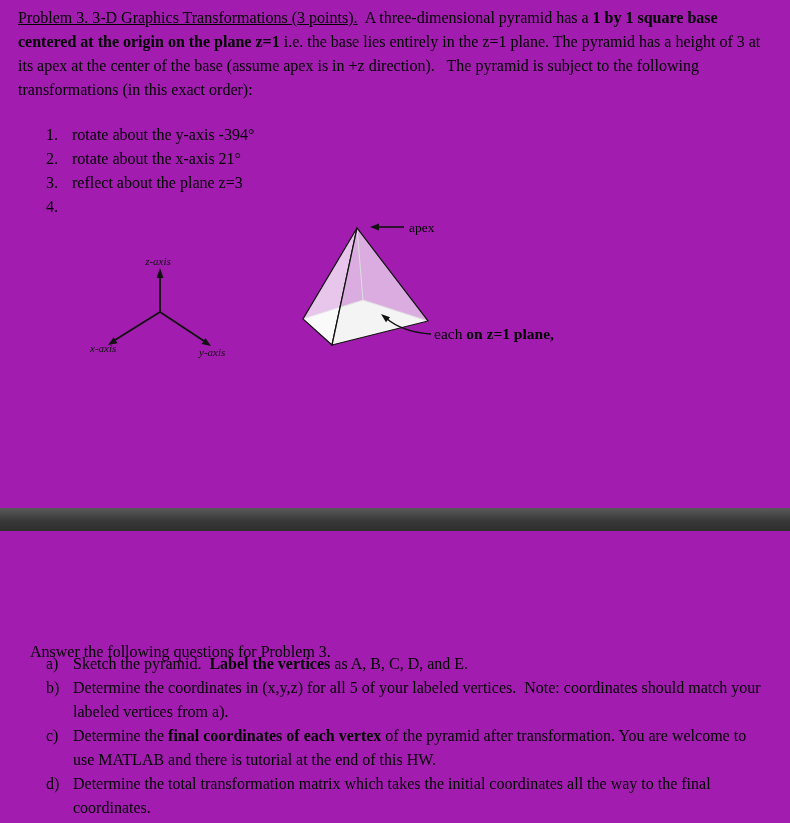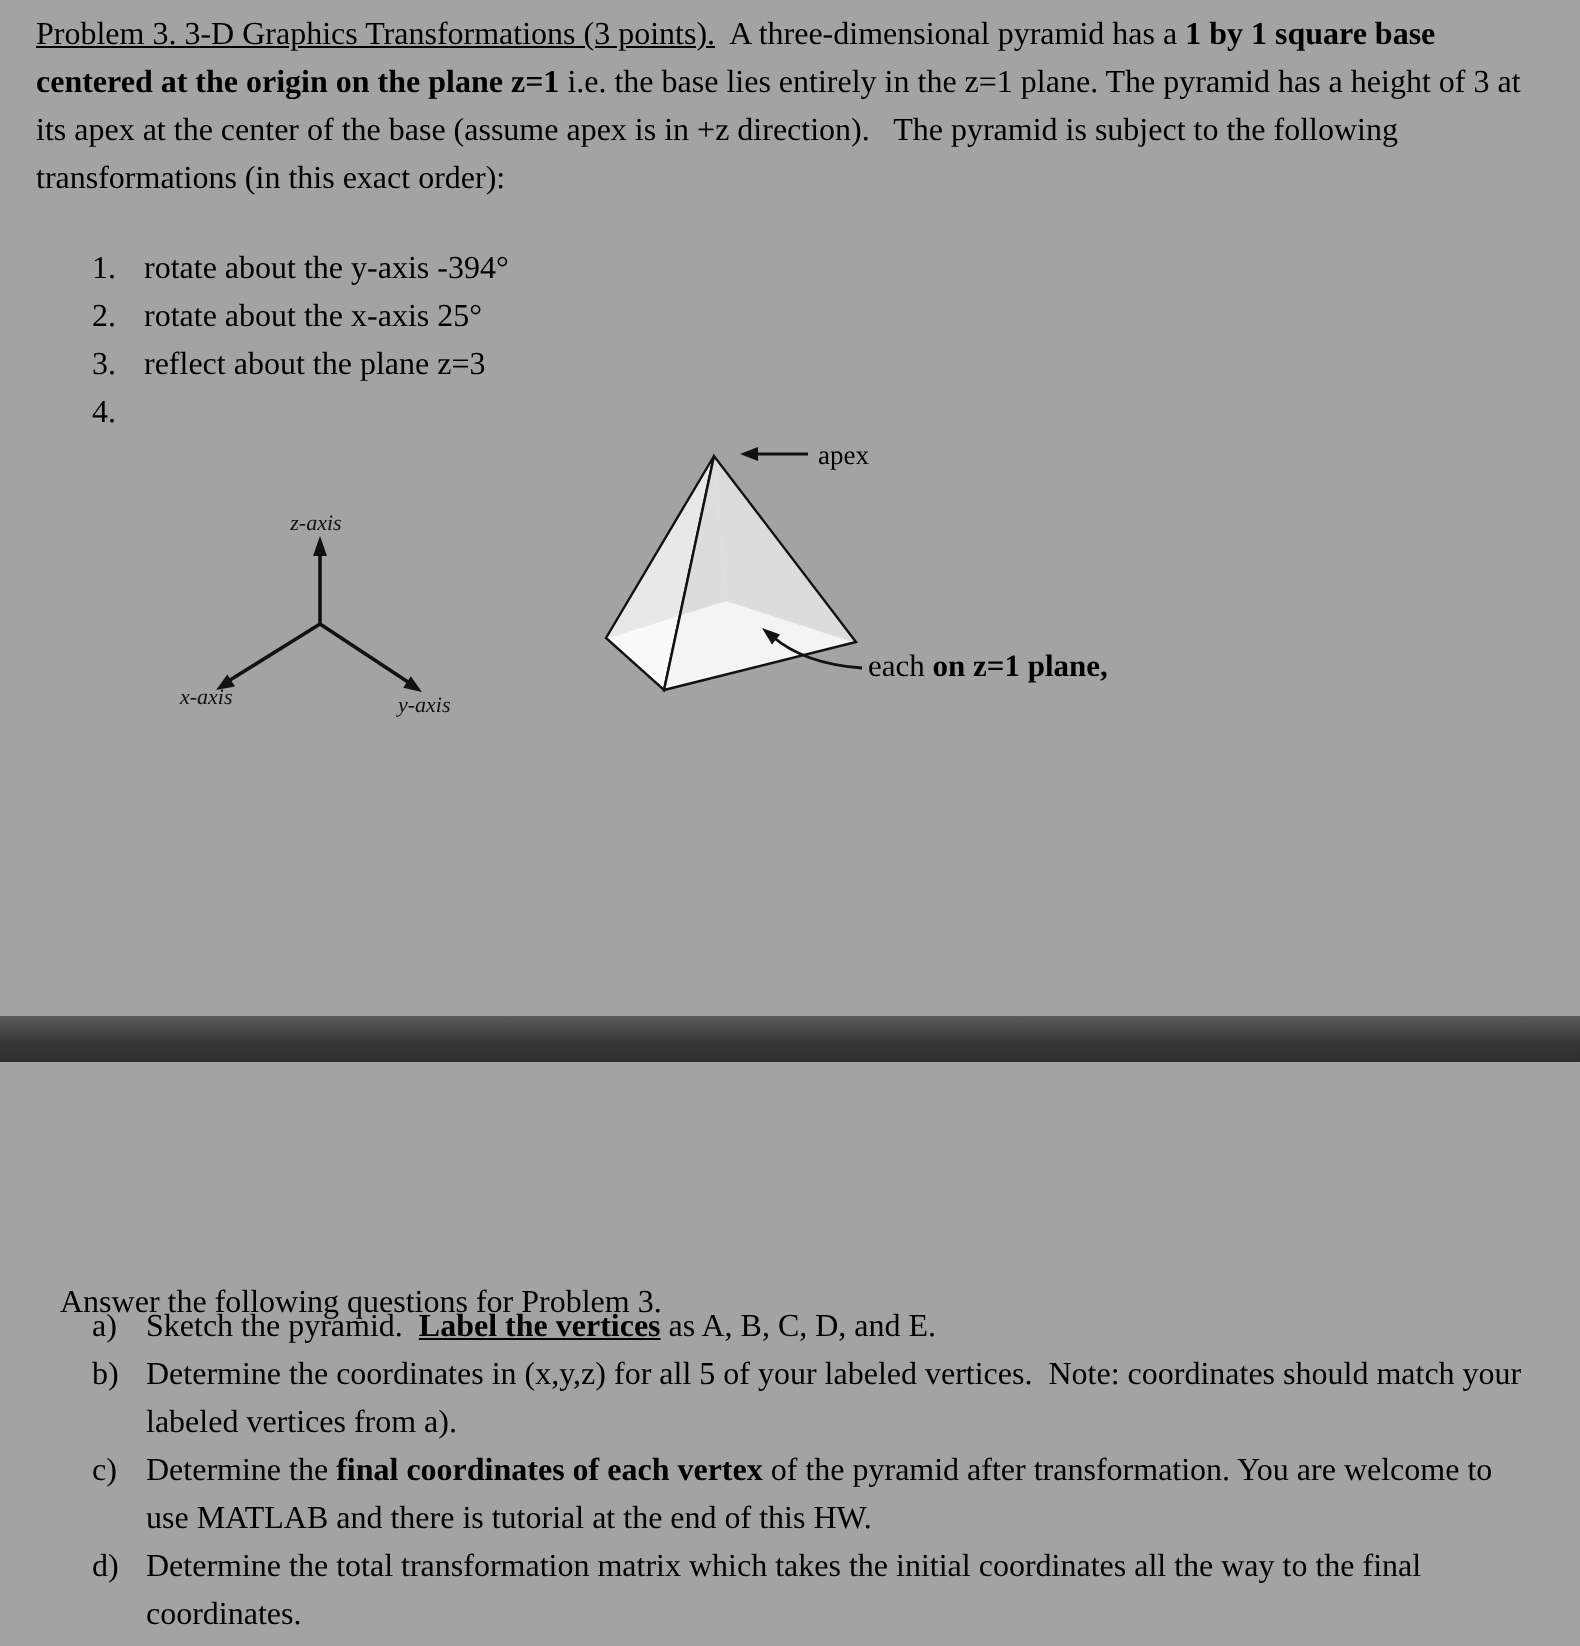--- a/index.html
+++ b/index.html
@@ -4,21 +4,21 @@
 <style>
   * { box-sizing: border-box; }
   html, body { margin: 0; padding: 0; }
   body {
     width: 790px; height: 823px;
     background: #ffffff;
     font-family: "Liberation Serif", serif;
     color: #000;
     overflow: hidden;
   }
-  .page { position: relative; width: 790px; height: 823px; background: #a3a3a3; overflow: hidden; }
+  .page { position: relative; width: 790px; height: 823px; background: #a21caf; overflow: hidden; }
 
   .statement {
     position: absolute; left: 18px; top: 6px; width: 756px; margin: 0;
     font-size: 16px; line-height: 24px; white-space: pre-wrap;
   }
 
   .tlist { position: absolute; left: 46px; top: 123px; width: 620px; font-size: 16px; line-height: 24px; }
   .li { display: flex; }
   .tlist .marker { flex: 0 0 26px; width: 26px; }
   .litext { white-space: pre-wrap; }
@@ -45,21 +45,21 @@
 
   <p class="statement"><span style="text-decoration: underline;">Problem 3. 3-D Graphics Transformations (3 points).</span><span>  A three-dimensional pyramid has a </span><span style="font-weight: bold;">1 by 1 square base centered at the origin on the plane z=1</span><span> i.e. the base lies entirely in the z=1 plane. The pyramid has a height of 3 at its apex at the center of the base (assume apex is in +z direction).   The pyramid is subject to the following transformations (in this exact order):</span></p>
 
   <div class="tlist">
     <div class="li">
       <span class="marker">1.</span>
       <span class="litext"><span>rotate about the y-axis -394°</span></span>
     </div>
     <div class="li">
       <span class="marker">2.</span>
-      <span class="litext"><span>rotate about the x-axis 25°</span></span>
+      <span class="litext"><span>rotate about the x-axis 21°</span></span>
     </div>
     <div class="li">
       <span class="marker">3.</span>
       <span class="litext"><span>reflect about the plane z=3</span></span>
     </div>
     <div class="li">
       <span class="marker">4.</span>
     </div>
   </div>
 
@@ -104,21 +104,21 @@
 
   <div class="base-label"><span>each </span><span style="font-weight: bold; text-align: center;">on z=1 plane,</span></div>
 
   <div class="page-break"></div>
 
   <p class="answer-intro">Answer the following questions for Problem 3.</p>
 
   <div class="alist">
     <div class="li">
       <span class="marker">a)</span>
-      <span class="litext"><span>Sketch the pyramid.  </span><span style="font-weight: bold; text-decoration: underline;">Label the vertices</span><span> as A, B, C, D, and E.</span></span>
+      <span class="litext"><span>Sketch the pyramid.  </span><span style="font-weight: bold;">Label the vertices</span><span> as A, B, C, D, and E.</span></span>
     </div>
     <div class="li">
       <span class="marker">b)</span>
       <span class="litext"><span>Determine the coordinates in (x,y,z) for all 5 of your labeled vertices.  Note: coordinates should match your labeled vertices from a).</span></span>
     </div>
     <div class="li">
       <span class="marker">c)</span>
       <span class="litext"><span>Determine the </span><span style="font-weight: bold;">final coordinates of each vertex</span><span> of the pyramid after transformation. You are welcome to use MATLAB and there is tutorial at the end of this HW.</span></span>
     </div>
     <div class="li">

